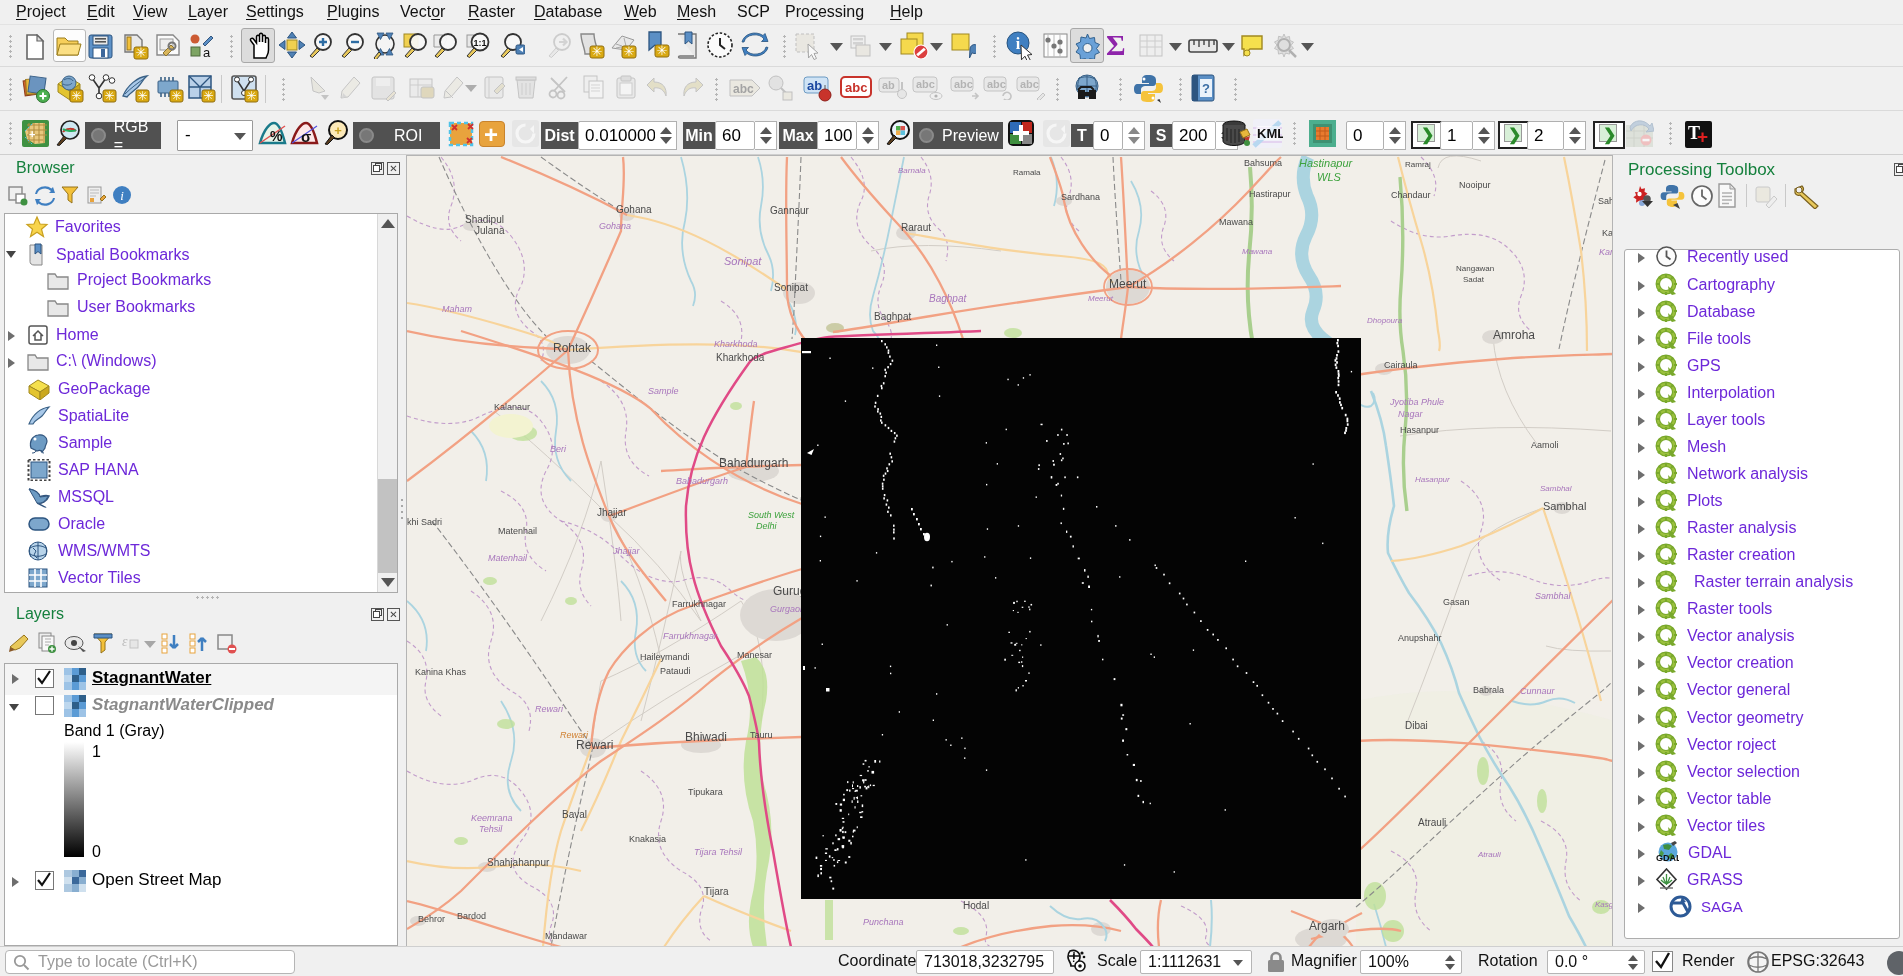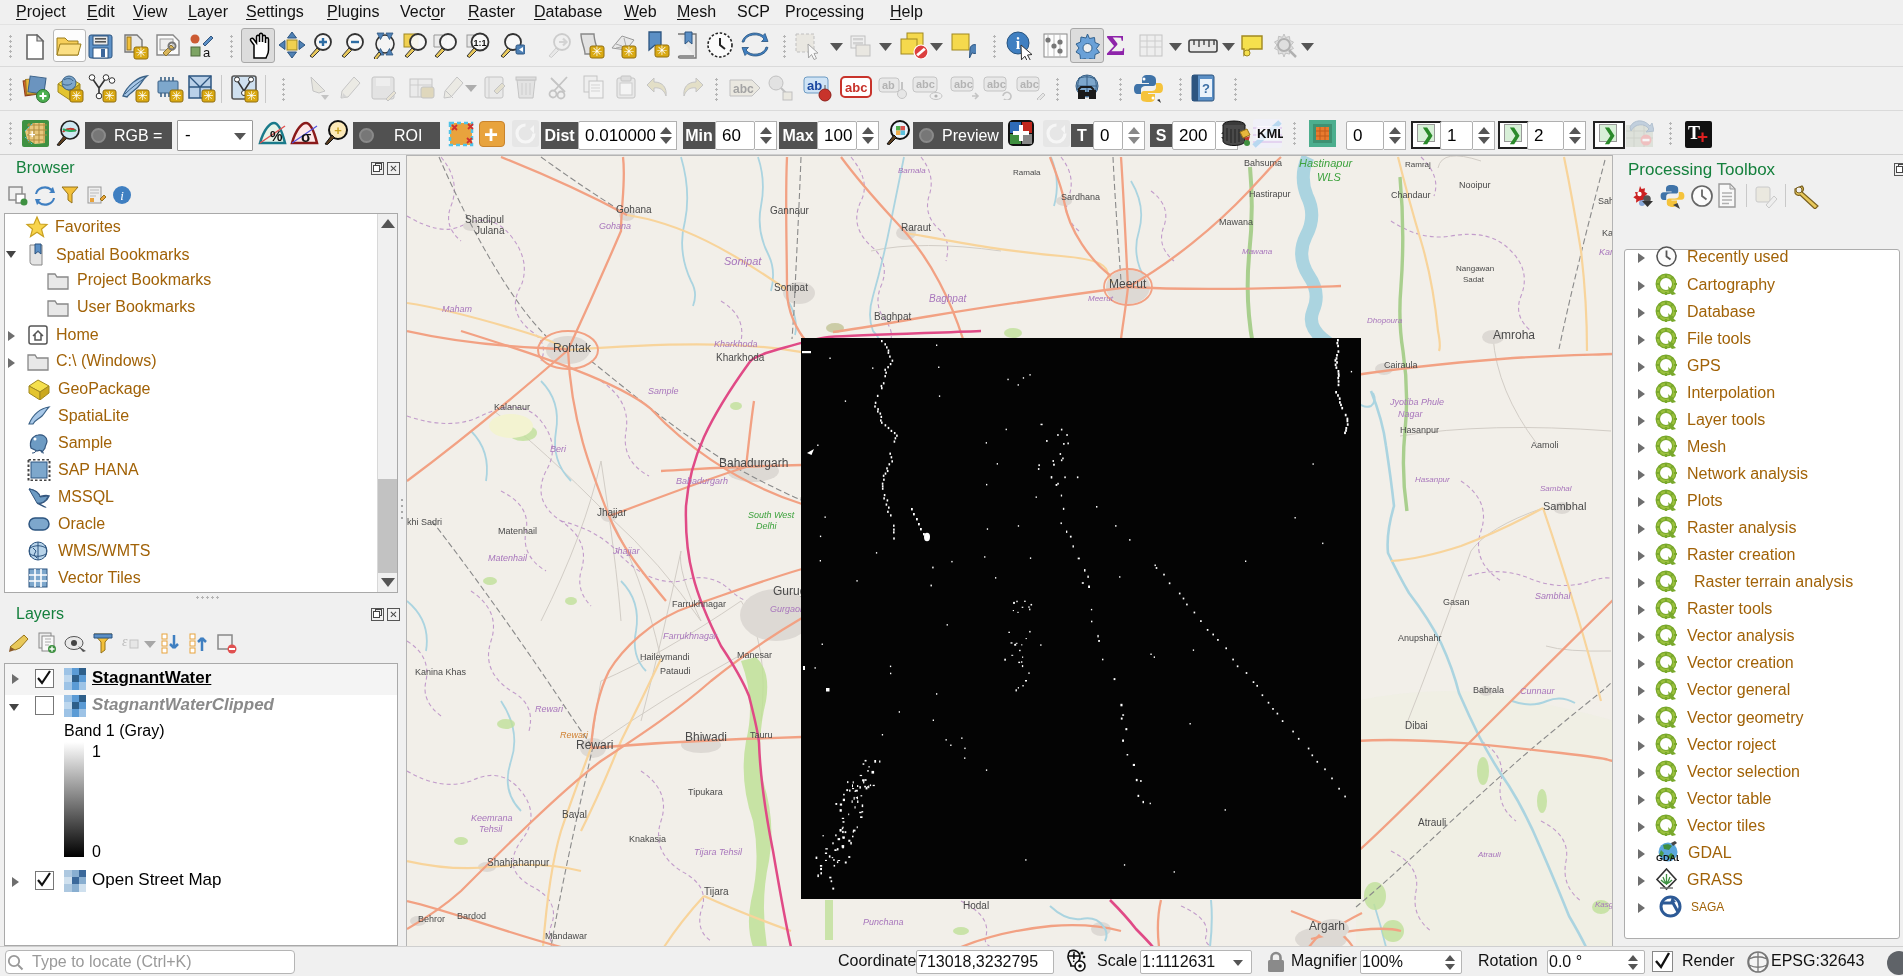--- a/index.html
+++ b/index.html
@@ -22,27 +22,27 @@
 .spinarrows{position:absolute;width:22px;height:29px;display:flex;flex-direction:column;align-items:center;justify-content:center;gap:3px}
 .spinarrows i{width:0;height:0;border-left:6px solid transparent;border-right:6px solid transparent;display:block}
 .spinarrows .up{border-bottom:7px solid #555}
 .spinarrows .dn{border-top:7px solid #555}
 
 #leftcol{position:absolute;left:0;top:155px;width:406px;height:791px;background:#f0f0f0}
 .ptitle{font-size:16px;color:#15803d}
 .panelbox{position:absolute;background:#fff;border:1px solid #a9a9a9}
 .titlebtn{position:absolute;width:13px;height:13px;border:1px solid #555;color:#444;font-size:10px;line-height:11px;text-align:center}
 
-.trow{position:absolute;display:flex;align-items:center;font-size:16px;color:#a16207;white-space:nowrap}
+.trow{position:absolute;display:flex;align-items:center;font-size:16px;color:#6d28d9;white-space:nowrap}
 .caret-r{width:0;height:0;border-top:5px solid transparent;border-bottom:5px solid transparent;border-left:7px solid #6e6e6e;display:inline-block}
 .caret-d{width:0;height:0;border-left:5px solid transparent;border-right:5px solid transparent;border-top:7px solid #444;display:inline-block}
 
 #statusbar{position:absolute;left:0;top:946px;width:1903px;height:30px;background:#f0f0f0;border-top:1px solid #cfcfcf;font-size:16px}
 #statusbar .lbl{position:absolute;top:5px;color:#111}
-.inbox{position:absolute;background:#fff;border:1px solid #b5b5b5;border-radius:2px;font-size:16px;display:flex;align-items:center;padding-left:1px;color:#111}
+.inbox{position:absolute;background:#fff;border:1px solid #b5b5b5;border-radius:2px;font-size:16px;display:flex;align-items:center;padding-left:7px;color:#111}
 
 #map{position:absolute;left:406px;top:155px;width:1206px;height:791px;background:#f1efe9;border-left:1px solid #b4b4b4;border-top:1px solid #b4b4b4}
 </style></head>
 <body>
 <div id="menubar">
 <span style="left:16px"><u>P</u>roject</span>
 <span style="left:87px"><u>E</u>dit</span>
 <span style="left:133px"><u>V</u>iew</span>
 <span style="left:188px"><u>L</u>ayer</span>
 <span style="left:246px"><u>S</u>ettings</span>
@@ -453,21 +453,21 @@
       <path d="M6 6h20M6 11h20M6 16h20M6 21h16M8 4v20M13 4v20M18 4v20M23 4v20" stroke="#b08c3e" stroke-width="1"></path>
       <path d="M4 12l8-8m-8 14l8 8" stroke="#4ec2e8" stroke-dasharray="2 2" fill="none"></path>
       <text x="8" y="19" font-size="11" fill="#fff" font-weight="bold">+</text>
     </svg>
 <svg class="ic" style="left:55px;top:7px" width="28" height="28">
       <circle cx="15" cy="11" r="9" fill="#cfe8f2" stroke="#222" stroke-width="1.7"></circle>
       <path d="M8 13c3-4 10-4 13-1" stroke="#c0392b" stroke-width="2" fill="none"></path>
       <path d="M8 10c3 2 10 3 13 1" stroke="#27ae60" stroke-width="2" fill="none"></path>
       <path d="M2 26l7-9 2.5 2.5-7 7z" fill="#5a3d1e" stroke="#222"></path>
     </svg>
-<div class="darklbl" style="left:85px;top:10px;width:87px"><span class="radio"></span>RGB =</div>
+<div class="darklbl" style="left:85px;top:10px;width:76px"><span class="radio"></span>RGB =</div>
 <div class="abs" style="left:177px;top:8px;width:76px;height:31px;background:#fff;border:1px solid #999;border-radius:1px">
       <span style="position:absolute;left:7px;top:4px;font-size:17px">-</span>
       <span style="position:absolute;right:6px;top:12px;width:0;height:0;border-left:6px solid transparent;border-right:6px solid transparent;border-top:7px solid #555"></span>
     </div>
 <svg class="ic" style="left:258px;top:7px" width="29" height="29">
       <path d="M2 24C6 10 12 4 16 4s8 8 11 20z" fill="#e8f4e8" stroke="#1a7a8a" stroke-width="2.5"></path>
       <path d="M2 24l25-17" stroke="#e05050" stroke-width="1.5"></path>
       <text x="12" y="22" font-size="14" font-weight="bold" fill="#111">%</text>
     </svg>
 <svg class="ic" style="left:290px;top:7px" width="29" height="29">
@@ -1727,21 +1727,21 @@
 <div class="caret-r" style="position:absolute;left:25px;top:721px"></div>
 <div class="trow" style="left:42px;top:713px;font-size:16px">
       <svg width="23" height="23" viewBox="0 0 23 23">
         <path d="M11.5 1L21 11.5 11.5 21 2 11.5z" fill="#fff" stroke="#333" stroke-width="1.6"></path>
         <path d="M11.5 6v11M8 9c1 3 2 5 3.5 7M15 9c-1 3-2 5-3.5 7M6 12c2 2 4 3.5 5.5 4M17 12c-2 2-4 3.5-5.5 4" stroke="#3f9142" stroke-width="1.3" fill="none"></path>
         <path d="M5 20h13" stroke="#777" stroke-width="1.5"></path>
       </svg>
       <span style="margin-left:9px">GRASS</span>
     </div>
 <div class="caret-r" style="position:absolute;left:25px;top:748px"></div>
-<div class="trow" style="left:46px;top:740px;font-size:12px">
+<div class="trow" style="left:56px;top:740px;font-size:15px">
       <svg width="23" height="23" viewBox="0 0 23 23">
         <circle cx="11.5" cy="11.5" r="9.5" fill="none" stroke="#2d5a96" stroke-width="3"></circle>
         <path d="M4 8h10l5 9" stroke="#2d5a96" stroke-width="3" fill="none"></path>
         <path d="M13 2l4 5-6 1z" fill="#2d5a96"></path>
       </svg>
       <span style="margin-left:9px">SAGA</span>
     </div>
 </div>
 <div id="statusbar">
 <div class="inbox" style="left:5px;top:3px;width:290px;height:24px;border-radius:4px;color:#9a9a9a">

